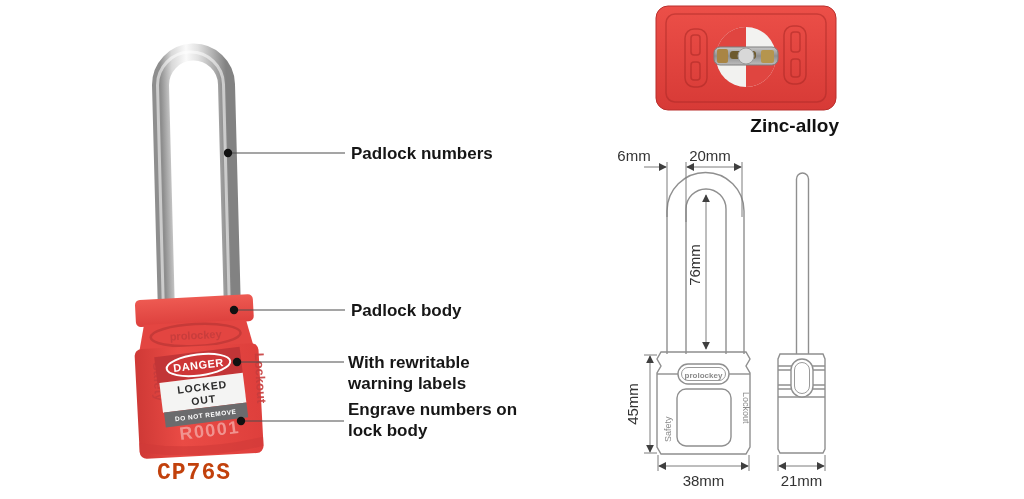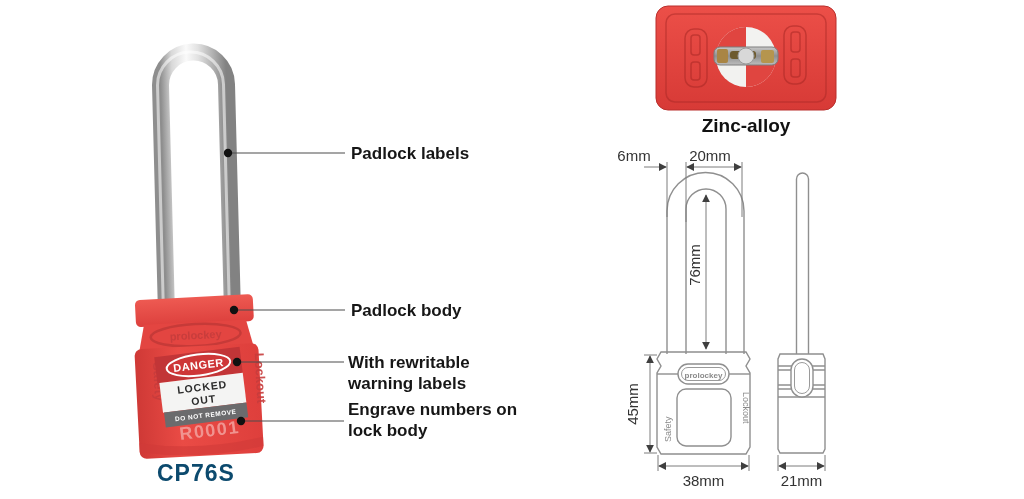--- a/index.html
+++ b/index.html
@@ -1,21 +1,21 @@
 <!DOCTYPE html>
 <html><head>
 <meta charset="utf-8">
 <style>
   html,body{margin:0;padding:0;}
   body{font-family:"Liberation Sans",sans-serif;background:#fff;}
   #stage{position:relative;width:1024px;height:499px;background:#ffffff;overflow:hidden;}
   .abs{position:absolute;}
   .callout-label{position:absolute;font-weight:700;font-size:17px;line-height:21px;color:#161616;}
-  .model-label{position:absolute;font-weight:700;font-size:23px;letter-spacing:1px;color:#0c4a6e;}
-  .zinc-caption{position:absolute;font-weight:700;font-size:19px;color:#111;text-align:center;}
+  .model-label{position:absolute;font-weight:700;font-size:23px;letter-spacing:1px;color:#c2410c;font-family:Liberation Mono, monospace;}
+  .zinc-caption{position:absolute;font-weight:700;font-size:19px;color:#111;text-align:right;}
   svg{display:block;}
   svg text{font-family:"Liberation Sans",sans-serif;}
 </style>
 </head>
 <body>
 
 <div id="stage">
 
   <svg class="abs" style="left:70px;top:20px;" width="210" height="445" viewBox="0 0 210 445">
     <defs>
@@ -80,21 +80,21 @@
       <circle cx="228" cy="153" r="4.2" stroke="none"></circle>
       <line x1="234" y1="310" x2="345" y2="310"></line>
       <circle cx="234" cy="310" r="4.2" stroke="none"></circle>
       <line x1="237" y1="362" x2="344" y2="362"></line>
       <circle cx="237" cy="362" r="4.2" stroke="none"></circle>
       <line x1="241" y1="421" x2="344" y2="421"></line>
       <circle cx="241" cy="421" r="4.2" stroke="none"></circle>
     </g>
   </svg>
 
-  <div class="callout-label" style="left:351px;top:143px;">Padlock labels</div>
+  <div class="callout-label" style="left:351px;top:143px;">Padlock numbers</div>
   <div class="callout-label" style="left:351px;top:300px;">Padlock body</div>
   <div class="callout-label" style="left:348px;top:352px;width:145px;">With rewritable warning labels</div>
   <div class="callout-label" style="left:348px;top:399px;width:170px;">Engrave numbers on lock body</div>
 
   <svg class="abs" style="left:653px;top:4px;" width="186" height="110" viewBox="0 0 186 110">
     <defs>
       <linearGradient id="zr" x1="0" y1="0" x2="0" y2="1">
         <stop offset="0" stop-color="#ec4f48"></stop>
         <stop offset="1" stop-color="#d73a36"></stop>
       </linearGradient>

